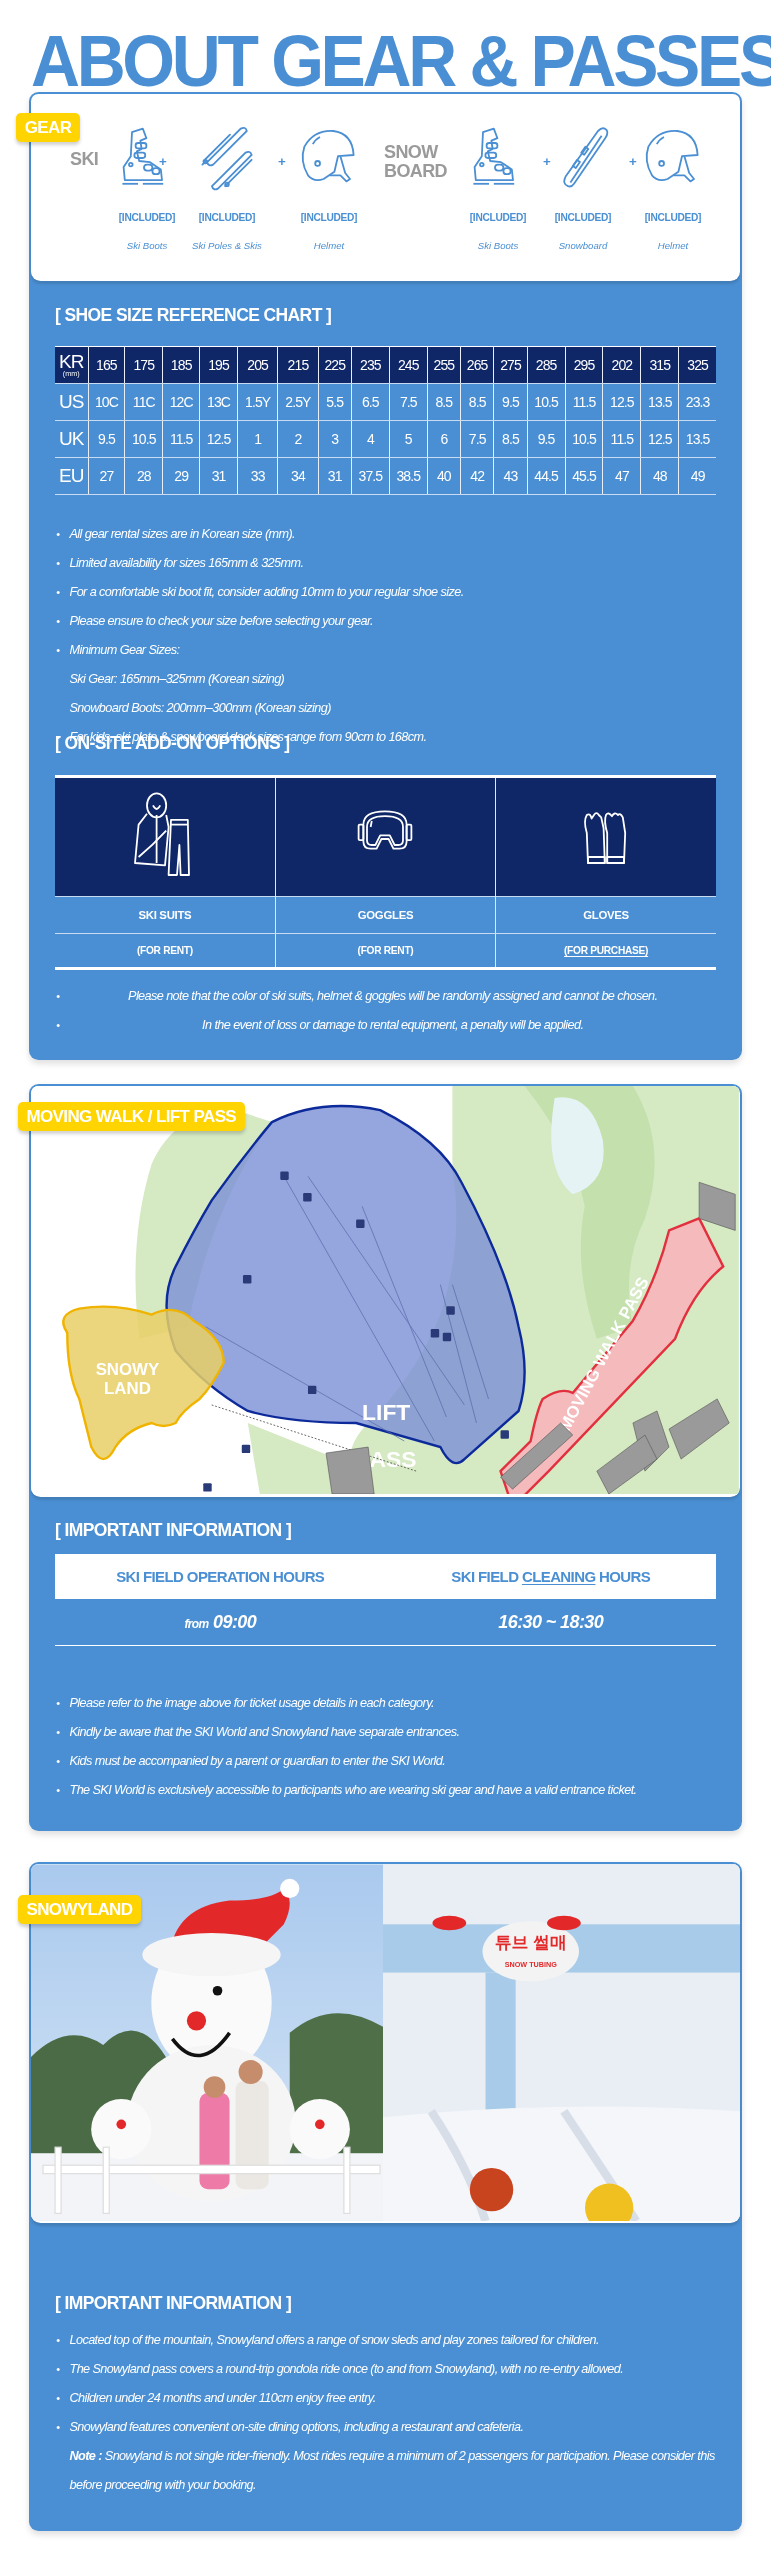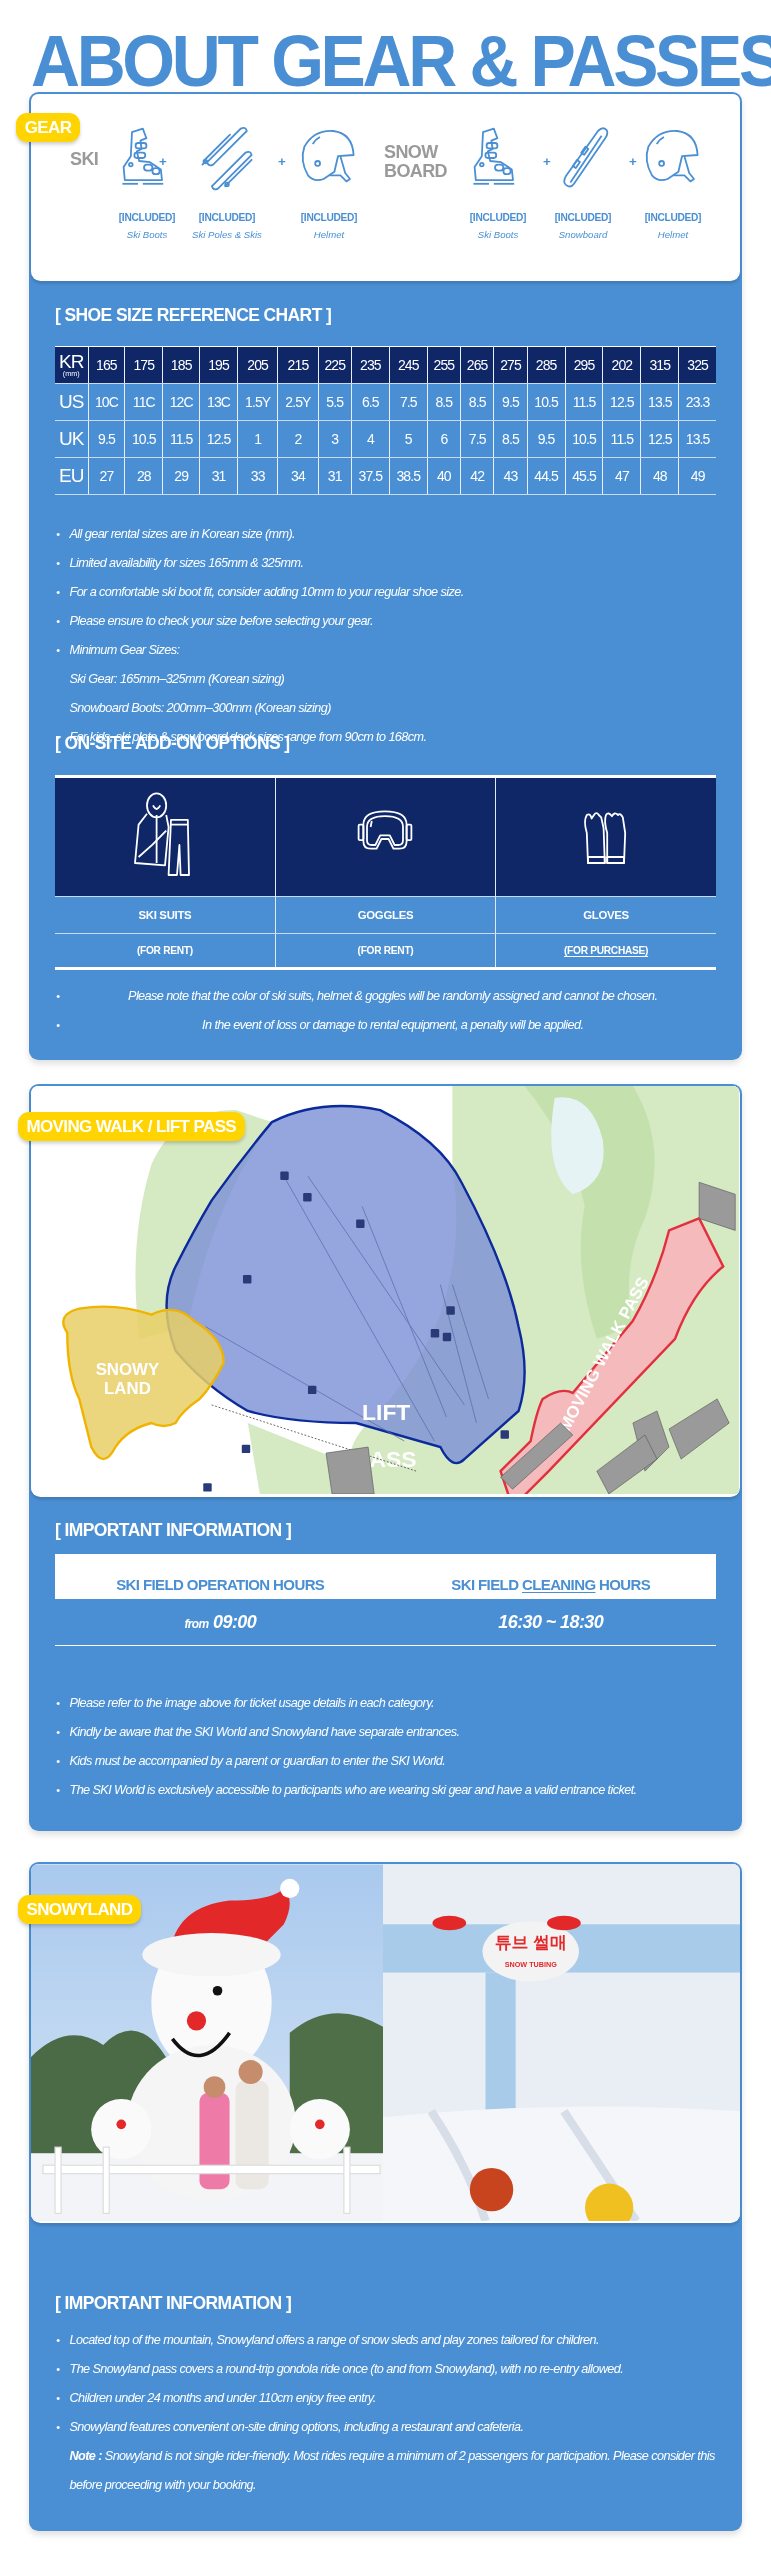--- a/index.html
+++ b/index.html
@@ -21,34 +21,34 @@
   }
   .card-top {
     position: absolute; left: 2.4px; top: 2.4px; right: 2.4px;
     background: #ffffff; border-radius: 7.2px 7.2px 9.6px 9.6px;
     box-shadow: 0 2.4px 2.4px rgba(0,0,0,0.12);
     overflow: hidden;
   }
 
   .badge {
     position: absolute; left: 16.3px; height: 29px; padding: 0 8.4px;
-    background: #ffd400; border-radius: 11px;
+    background: #ffd400; border-radius: 5px;
     color: #ffffff; font-weight: 700; font-size: 17px; line-height: 29px;
     letter-spacing: -0.6px;
     box-shadow: 0 2.4px 3.6px rgba(0,0,0,0.18);
     z-index: 5; white-space: nowrap;
   }
 
   
   .gear-group { position: absolute; top: 33px; height: 151px; }
   .gear-label { position: absolute; color: #9a9a9a; font-weight: 700; font-size: 18px; line-height: 19px; letter-spacing: -0.6px; }
   .gear-item { position: absolute; top: 0; width: 72px; text-align: center; }
   .gear-icon { width: 66px; height: 66px; margin: 0 auto; display: block; }
   .gear-incl { display: block; margin-top: 20.5px; color: #4a8fd3; font-weight: 700; font-size: 10.2px; letter-spacing: -0.3px; }
-  .gear-name { display: block; color: #4a8fd3; font-style: italic; font-size: 9.6px; margin-top: 6px; }
+  .gear-name { display: block; color: #4a8fd3; font-style: italic; font-size: 9.6px; margin-top: 17px; }
   .plus { position: absolute; top: 29px; color: #4a8fd3; font-weight: 900; font-size: 13.3px; }
 
   .section-heading {
     position: absolute; left: 26px; font-weight: 700; font-size: 17.5px;
     letter-spacing: -0.6px; color: #ffffff; white-space: nowrap;
   }
 
   
   .size-table {
     position: absolute; left: 26px; top: 254px; width: 661px;
@@ -91,21 +91,21 @@
   .addon-icon { width: 72px; height: 90px; display: inline-block; }
   .underline { text-decoration: underline; text-underline-offset: 2.4px; }
 
   
   .map-svg { position: absolute; left: 0; top: 0; width: 708px; height: 408px; }
 
   .hours-header {
     position: absolute; left: 26px; top: 457px; width: 661px; height: 45px;
     background: #ffffff; display: flex;
   }
-  .hours-header div { flex: 1; text-align: center; color: #4a8fd3; font-weight: 700; font-size: 15px; line-height: 45px; letter-spacing: -0.6px; margin-top: 8px; }
+  .hours-header div { flex: 1; text-align: center; color: #4a8fd3; font-weight: 700; font-size: 15px; line-height: 45px; letter-spacing: -0.6px; }
   .hours-values { position: absolute; left: 26px; top: 502px; width: 661px; height: 47px; display: flex; border-bottom: 1.8px solid #fff; }
   .hours-values div { flex: 1; text-align: center; font-weight: 700; font-style: italic; font-size: 18px; line-height: 47px; letter-spacing: -0.6px; }
   .hours-values .small { font-size: 12px; }
 
   .photo { position: absolute; top: 0; height: 357px; overflow: hidden; }
 </style>
 </head>
 <body>
 
 <h1 class="page-title">ABOUT GEAR &amp; PASSES</h1>
@@ -400,21 +400,21 @@
       <g fill="#9a9a9a" stroke="#555" stroke-width="1">
         <path d="M780 650 L880 560 L900 580 L800 670 Z"></path>
         <path d="M1000 560 L1040 540 L1060 600 L1020 640 Z"></path>
         <path d="M1060 570 L1140 520 L1160 560 L1080 620 Z"></path>
         <path d="M940 640 L1020 580 L1040 620 L960 678 Z"></path>
         <path d="M1110 160 L1170 180 L1170 240 L1110 220 Z"></path>
         <path d="M490 610 L560 600 L570 678 L500 678 Z"></path>
       </g>
     </svg>
   </div>
-  <div class="badge" style="left:-11px;top:28px;">MOVING WALK / LIFT PASS</div>
+  <div class="badge" style="left:-11px;top:18px;">MOVING WALK / LIFT PASS</div>
 
   <h2 class="section-heading" style="top:436px;">[ IMPORTANT INFORMATION ]</h2>
   <div class="hours-header" style="top:470px;">
     <div>SKI FIELD OPERATION HOURS</div>
     <div><span>SKI FIELD </span><span class="underline">CLEANING</span><span> HOURS</span></div>
   </div>
   <div class="hours-values" style="top:515px;">
     <div><span class="small">from</span> <span>09:00</span></div>
     <div>16:30 ~ 18:30</div>
   </div>

